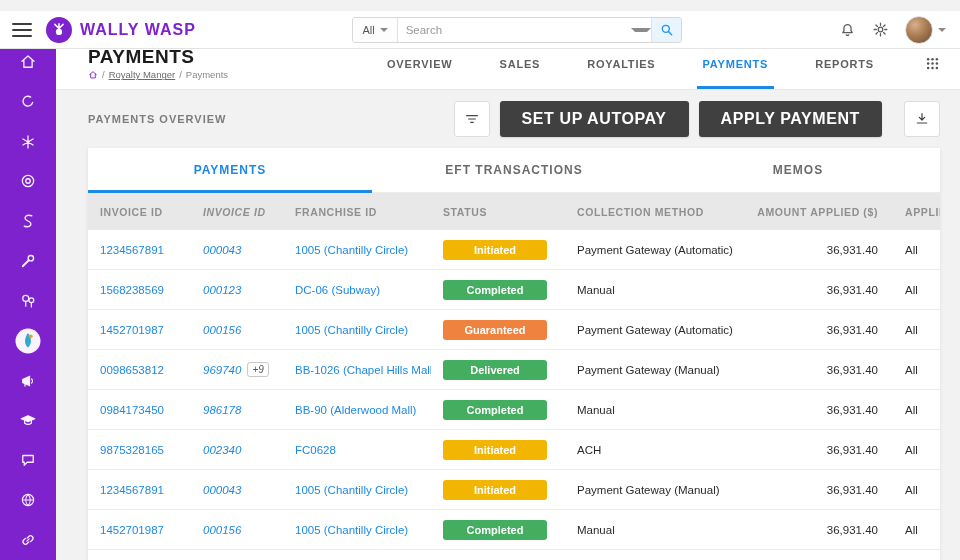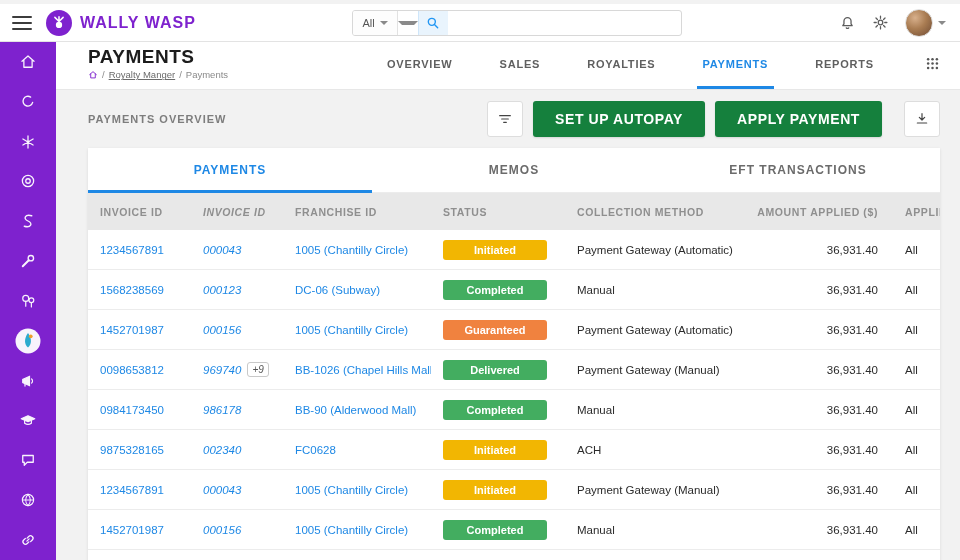--- a/index.html
+++ b/index.html
@@ -1,20 +1,20 @@
 <!DOCTYPE html>
 <html><head>
 <meta charset="utf-8">
 <style>
   * { margin:0; padding:0; box-sizing:border-box; }
   html,body { width:960px; height:560px; overflow:hidden; font-family:"Liberation Sans", sans-serif; background:#f2f2f2; }
   .app { position:relative; width:960px; height:560px; }
 
   
-  .topbar { position:absolute; top:4px; left:0; right:0; height:38px; background:#fff; border-bottom:1px solid #e3e3e3; display:flex; align-items:center; z-index:5; }
+  .topbar { position:absolute; top:11px; left:0; right:0; height:38px; background:#fff; border-bottom:1px solid #e3e3e3; display:flex; align-items:center; z-index:5; }
   .hamburger { width:20px; height:14px; margin-left:12px; display:flex; flex-direction:column; justify-content:space-between; cursor:pointer; }
   .hamburger span { display:block; height:2px; background:#3c3c3c; border-radius:1px; }
   .logo-circle { width:26px; height:26px; border-radius:50%; background:#7E22CE; margin-left:14px; display:flex; align-items:center; justify-content:center; }
   .brand { margin-left:8px; font-size:16px; font-weight:800; letter-spacing:1px; color:#7E22CE; }
 
   .search-group { display:flex; align-items:center; height:26px; width:330px; margin:0 auto; border:1px solid #d8d8d8; border-radius:3px; background:#fff; overflow:hidden; }
   .search-scope { display:flex; align-items:center; gap:5px; padding:0 9px; font-size:11px; color:#555; border-right:1px solid #e2e2e2; height:100%; background:#fdfdfd; cursor:pointer; }
   .caret { width:0; height:0; border-left:4px solid transparent; border-right:4px solid transparent; border-top:4px solid #8a8a8a; }
   .search-input { flex:1; border:none; outline:none; font-size:11.5px; padding:0 8px; color:#333; font-family:inherit; }
   .search-input::placeholder { color:#9a9a9a; }
@@ -41,21 +41,21 @@
   .nav-tabs { margin-left:auto; display:flex; align-items:center; height:100%; gap:47px; }
   .nav-tab { font-size:11px; font-weight:600; letter-spacing:.8px; color:#5f5f5f; height:100%; display:flex; align-items:center; position:relative; cursor:pointer; }
   .nav-tab.active { color:#1E88E5; font-weight:700; }
   .nav-tab.active::after { content:""; position:absolute; left:-6px; right:-6px; bottom:0; height:3px; background:#1E88E5; }
   .grid-icon-btn { margin-left:4px; background:none; border:none; cursor:pointer; display:flex; }
 
   .toolbar { height:58px; display:flex; align-items:center; padding:0 20px 0 32px; }
   .section-title { font-size:11px; font-weight:700; letter-spacing:1px; color:#7d7d7d; }
   .toolbar-right { margin-left:auto; display:flex; align-items:center; gap:10px; }
   .square-btn { width:36px; height:36px; background:#fff; border:1px solid #ddd; border-radius:3px; display:flex; align-items:center; justify-content:center; cursor:pointer; }
-  .blue-btn { height:36px; padding:0 22px; background:#15803d; border:none; border-radius:3px; color:#fff; font-size:14px; font-weight:700; letter-spacing:.6px; cursor:pointer; font-family:inherit; box-shadow:0 1px 2px rgba(0,0,0,.12); }
+  .blue-btn { height:36px; padding:0 22px; background:#404040; border:none; border-radius:3px; color:#fff; font-size:16px; font-weight:700; letter-spacing:.6px; cursor:pointer; font-family:inherit; box-shadow:0 1px 2px rgba(0,0,0,.12); }
   .dl-gap { width:2px; }
 
   .card { margin:0 20px 0 32px; background:#fff; box-shadow:0 1px 3px rgba(0,0,0,.1); height:420px; overflow:hidden; }
   .card-tabs { height:45px; display:flex; border-bottom:1px solid #ececec; }
   .card-tab { flex:1; display:flex; align-items:center; justify-content:center; font-size:12px; font-weight:600; letter-spacing:1px; color:#6b6b6b; cursor:pointer; position:relative; }
   .card-tab.active { color:#1E88E5; font-weight:700; }
   .card-tab.active::after { content:""; position:absolute; left:0; right:0; bottom:-1px; height:3px; background:#1E88E5; }
 
   .table-wrap { overflow:hidden; }
   .table { width:925px; }
@@ -88,20 +88,21 @@
         <path d="M12 10L6.5 4.5M12 10l5.5-5.5M12 10V3.5" stroke="#fff" stroke-width="2" stroke-linecap="round" fill="none"></path>
       </svg>
     </div>
     <div class="brand">WALLY WASP</div>
 
     <div class="search-group">
       <div class="search-scope">
         <span>All</span>
         <span class="caret"></span>
       </div>
+      <input class="search-input" placeholder="Search" style="">
       <span class="caret search-caret"></span>
       <div class="search-btn">
         <svg width="14" height="14" viewBox="0 0 24 24" fill="none" stroke="#2196F3" stroke-width="2.4">
           <circle cx="10" cy="10" r="6"></circle>
             <path d="M14.5 14.5L20 20" stroke-linecap="round"></path>
         </svg>
       </div>
     </div>
 
     <div class="top-right">
@@ -254,22 +255,22 @@
           <svg width="16" height="16" viewBox="0 0 24 24" fill="none" stroke="#444" stroke-width="1.8" stroke-linecap="round" stroke-linejoin="round">
             <path d="M12 4v9M8 9.5l4 4 4-4M5 18h14"></path>
           </svg>
         </button>
       </div>
     </div>
 
     <div class="card">
       <div class="card-tabs">
         <div class="card-tab active">PAYMENTS</div>
+        <div class="card-tab">EFT TRANSACTIONS</div>
         <div class="card-tab">MEMOS</div>
-        <div class="card-tab">EFT TRANSACTIONS</div>
       </div>
 
       <div class="table-wrap">
         <div class="table">
           <div class="thead">
             <div class="th c1">INVOICE ID</div>
             <div class="th c2">INVOICE ID</div>
             <div class="th c3">FRANCHISE ID</div>
             <div class="th c4">STATUS</div>
             <div class="th c5">COLLECTION METHOD</div>

